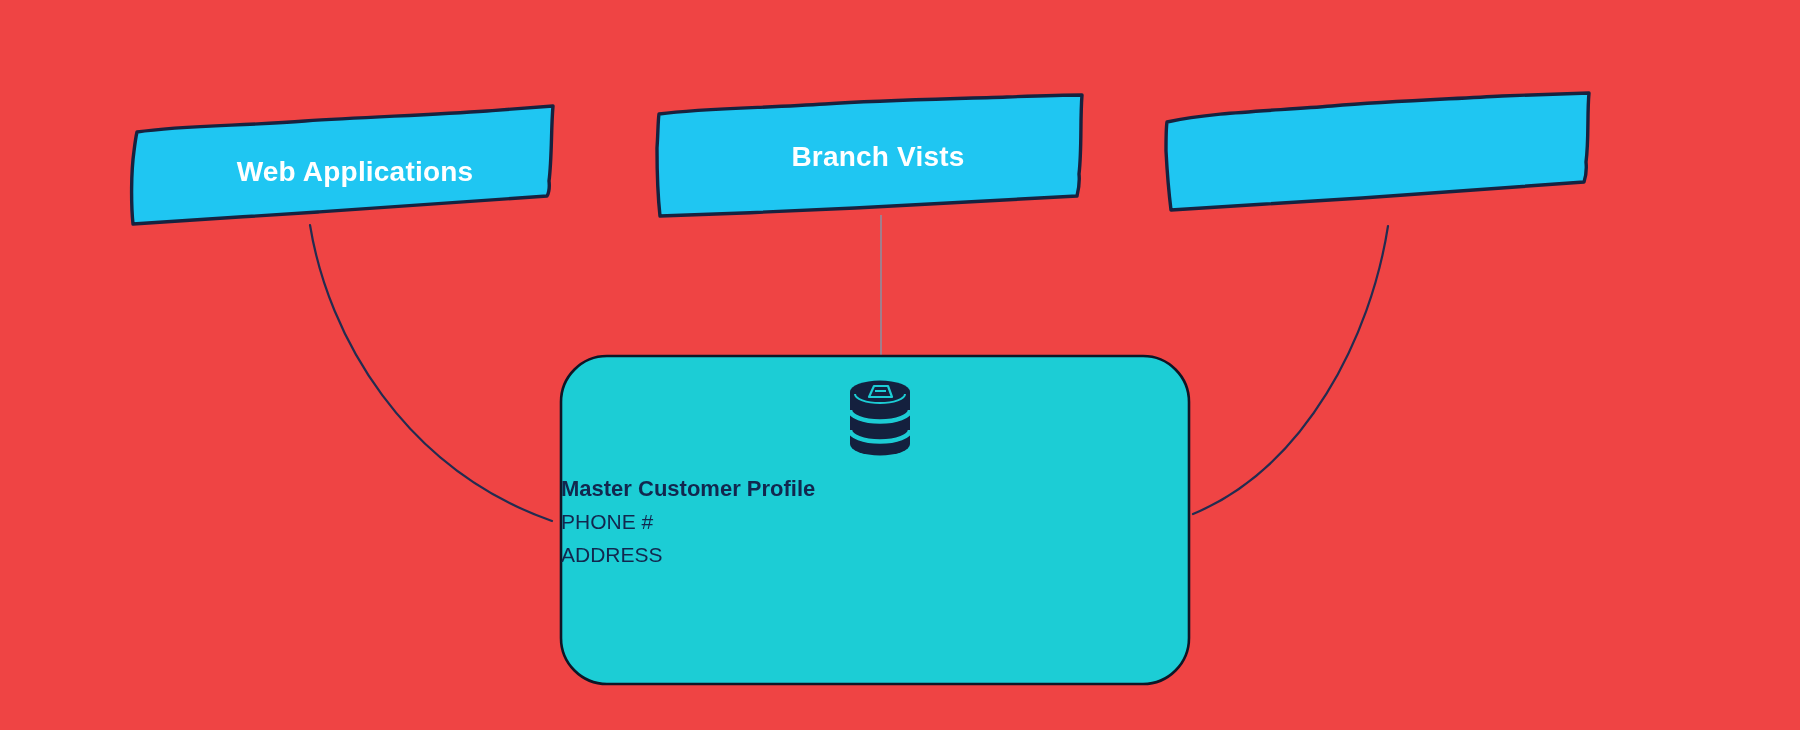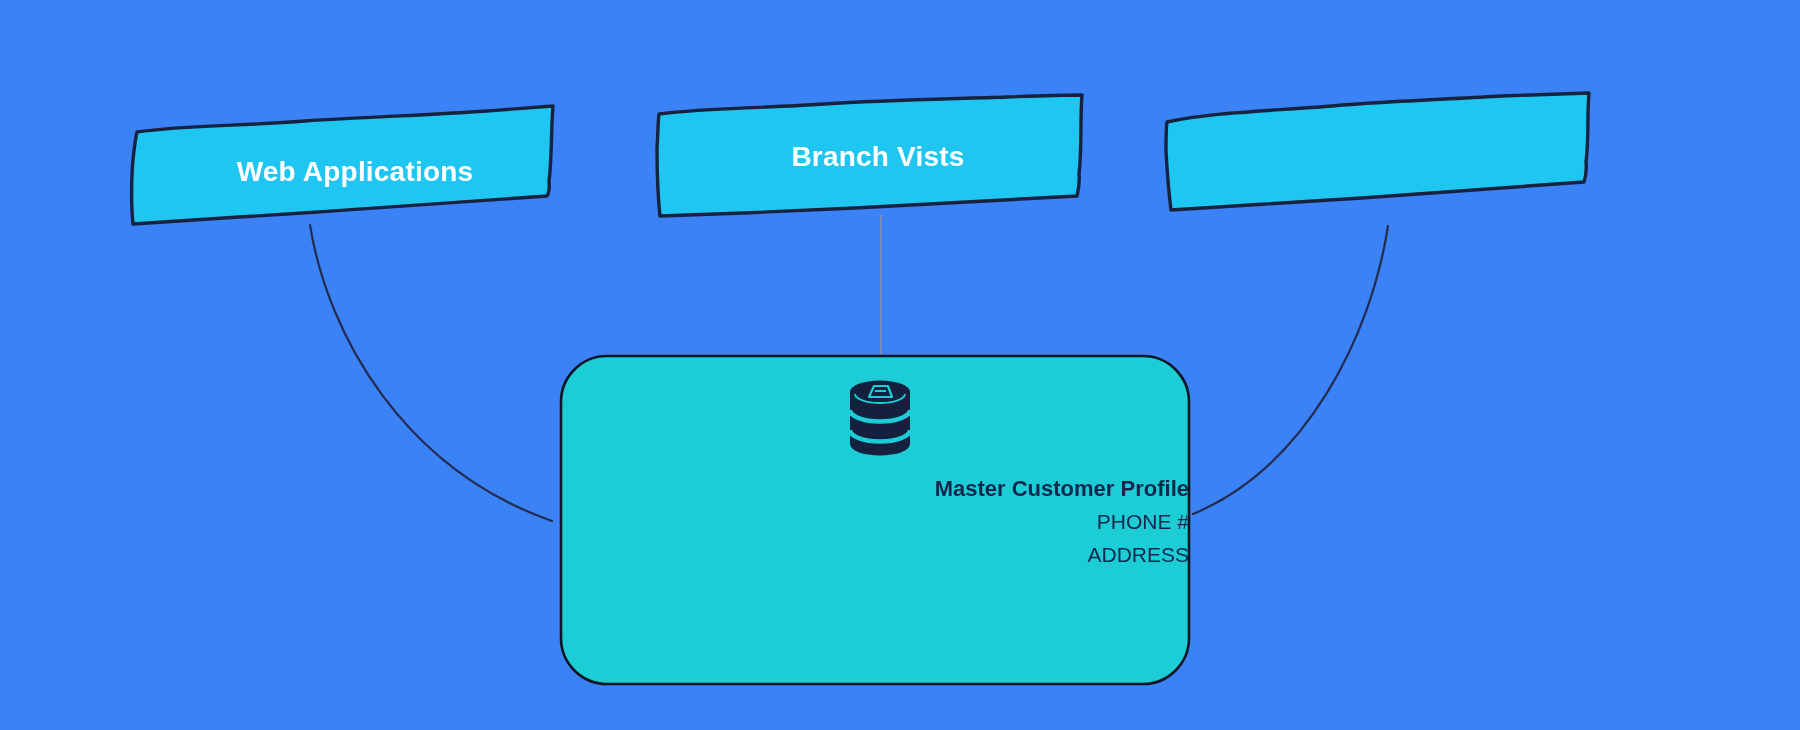--- a/index.html
+++ b/index.html
@@ -4,21 +4,21 @@
 <style>
   html, body {
     margin: 0;
     padding: 0;
     background: #ffffff;
   }
   .canvas {
     position: relative;
     width: 1800px;
     height: 730px;
-    background: #3b82f6;
+    background: #ef4444;
     overflow: hidden;
     font-family: "Liberation Sans", "DejaVu Sans", sans-serif;
   }
   .artwork {
     position: absolute;
     left: 0;
     top: 0;
   }
   .banner-shape {
     fill: #1FC6F2;
@@ -57,21 +57,21 @@
     font-weight: 700;
     font-size: 28px;
     letter-spacing: 0.2px;
     pointer-events: none;
   }
   .hub-text {
     position: absolute;
     left: 561px;
     top: 472px;
     width: 628px;
-    text-align: right;
+    text-align: left;
     color: #12274E;
     font-size: 21px;
     line-height: 33px;
     pointer-events: none;
   }
   .hub-title {
     font-weight: 700;
     font-size: 22px;
   }
 </style>

